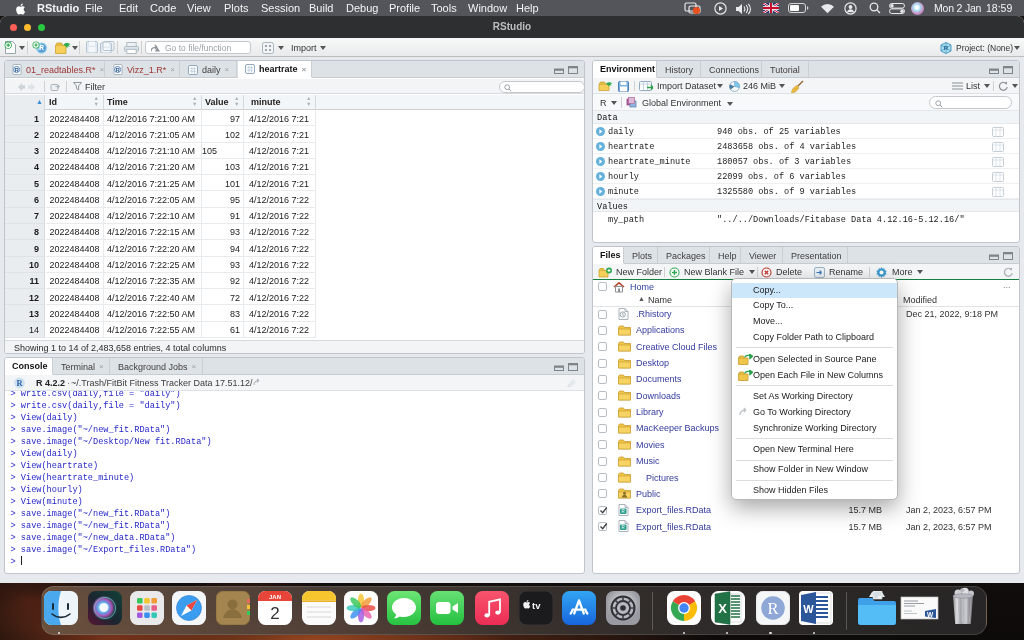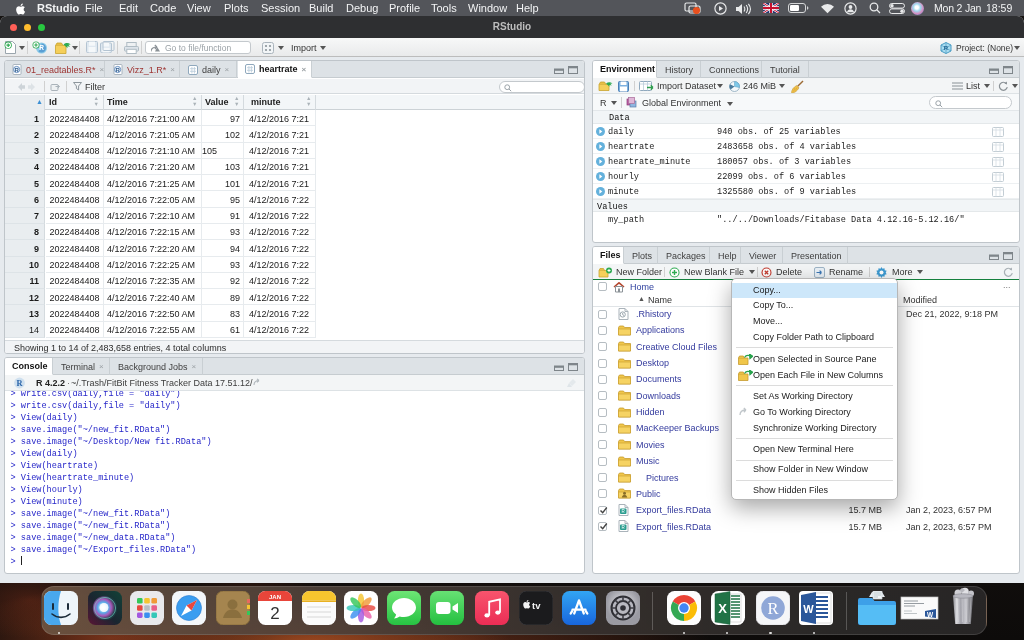--- a/index.html
+++ b/index.html
@@ -299,21 +299,21 @@
         <span class="ab" style="left:44.5px;top:166.3px">2022484408</span>
         <span class="ab" style="left:102px;top:166.3px">4/12/2016 7:22:35 AM</span>
         <span class="ab" style="left:197px;top:166.3px;width:38px;text-align:right">92</span>
         <span class="ab" style="left:244px;top:166.3px">4/12/2016 7:22</span>
         <div class="ab" style="left:0;top:179.08px;width:40px;height:16.28px;background:#e9edf0;border-right:1px solid #d4dade;border-bottom:1px solid #dde3e7">
           <span style="position:absolute;right:5px;top:3.5px;font-weight:bold">12</span>
         </div>
         <div class="ab" style="left:41px;top:179.08px;width:269px;height:16.28px;border-bottom:1px solid #e7ebee"></div>
         <span class="ab" style="left:44.5px;top:182.58px">2022484408</span>
         <span class="ab" style="left:102px;top:182.58px">4/12/2016 7:22:40 AM</span>
-        <span class="ab" style="left:197px;top:182.58px;width:38px;text-align:right">89</span>
+        <span class="ab" style="left:197px;top:182.58px;width:38px;text-align:right">72</span>
         <span class="ab" style="left:244px;top:182.58px">4/12/2016 7:22</span>
         <div class="ab" style="left:0;top:195.36px;width:40px;height:16.28px;background:#e9edf0;border-right:1px solid #d4dade;border-bottom:1px solid #dde3e7">
           <span style="position:absolute;right:5px;top:3.5px;font-weight:bold">13</span>
         </div>
         <div class="ab" style="left:41px;top:195.36px;width:269px;height:16.28px;border-bottom:1px solid #e7ebee"></div>
         <span class="ab" style="left:44.5px;top:198.86px">2022484408</span>
         <span class="ab" style="left:102px;top:198.86px">4/12/2016 7:22:50 AM</span>
         <span class="ab" style="left:197px;top:198.86px;width:38px;text-align:right">83</span>
         <span class="ab" style="left:244px;top:198.86px">4/12/2016 7:22</span>
         <div class="ab" style="left:0;top:211.64000000000001px;width:40px;height:16.28px;background:#e9edf0;border-right:1px solid #d4dade;border-bottom:1px solid #dde3e7">
@@ -448,21 +448,21 @@
    <span class="caret ab" style="left:134px;top:7.5px"></span>
    <div class="srch" style="left:336px;top:2px;width:83px;height:13px">
           <svg style="position:absolute;left:5px;top:3px" width="8" height="8" viewBox="0 0 8 8">
             <circle cx="3.2" cy="3.2" r="2.4" fill="none" stroke="#9aa2a8"></circle>
             <path d="M5 5l2.2 2.2" stroke="#9aa2a8"></path>
           </svg>
         </div>
   </div>
   <div id="envrows" class="ab mono" style="left:0;top:50px;width:426px;height:132px;font-size:8.6px;color:#111">
         <div class="ab" style="left:0;top:0;width:426px;height:13px;background:#f2f5f7;border-bottom:1px solid #e4e8ea">
-          <span style="position:absolute;left:16px;top:1.5px">Data</span>
+          <span style="position:absolute;left:4px;top:1.5px">Data</span>
         </div>
         <div class="ab" style="left:0;top:13px;width:426px;height:15px;border-bottom:1px solid #edf0f2">
           <svg style="position:absolute;left:3px;top:3px" width="9" height="9" viewBox="0 0 9 9">
             <circle cx="4.5" cy="4.5" r="4.5" fill="#64b1dc"></circle>
             <path d="M3.4 2.3 6.3 4.5 3.4 6.7z" fill="#fff"></path>
           </svg>
           <span style="position:absolute;left:15px;top:2.5px;color:#222">daily</span>
           <span style="position:absolute;left:124px;top:2.5px;color:#222">940 obs. of 25 variables</span>
           <svg style="position:absolute;left:399px;top:2.5px" width="12" height="10" viewBox="0 0 12 10">
             <rect x="0.5" y="0.5" width="11" height="9" rx="1" fill="#fff" stroke="#c3cdd4"></rect>
@@ -648,21 +648,21 @@
             <path d="M.5 4h12v6H.5z" fill="#f6d363" stroke="#c79c2e" stroke-width=".6"></path>
           </svg>
           <span class="ab" style="left:43px;top:3px;color:#333a9d">Downloads</span>
         </div>
         <div class="ab" style="left:0;top:98.60000000000001px;width:426px;height:16.4px">
           <span class="ab" style="left:5px;top:3.5px;width:9px;height:9px;border:1px solid #b6bdc2;border-radius:2px;background:#fff"></span>
           <svg style="position:absolute;left:25px;top:2.5px" width="13" height="11" viewBox="0 0 13 11">
             <path d="M.5 2.5 1.5 1h4l1 1.5h6V10H.5z" fill="#f0c64a" stroke="#c79c2e" stroke-width=".8"></path>
             <path d="M.5 4h12v6H.5z" fill="#f6d363" stroke="#c79c2e" stroke-width=".6"></path>
           </svg>
-          <span class="ab" style="left:43px;top:3px;color:#333a9d">Hidden</span>
+          <span class="ab" style="left:43px;top:3px;color:#333a9d">Library</span>
         </div>
         <div class="ab" style="left:0;top:114.95000000000002px;width:426px;height:16.4px">
           <span class="ab" style="left:5px;top:3.5px;width:9px;height:9px;border:1px solid #b6bdc2;border-radius:2px;background:#fff"></span>
           <svg style="position:absolute;left:25px;top:2.5px" width="13" height="11" viewBox="0 0 13 11">
             <path d="M.5 2.5 1.5 1h4l1 1.5h6V10H.5z" fill="#f0c64a" stroke="#c79c2e" stroke-width=".8"></path>
             <path d="M.5 4h12v6H.5z" fill="#f6d363" stroke="#c79c2e" stroke-width=".6"></path>
           </svg>
           <span class="ab" style="left:43px;top:3px;color:#333a9d">MacKeeper Backups</span>
         </div>
         <div class="ab" style="left:0;top:131.3px;width:426px;height:16.4px">

